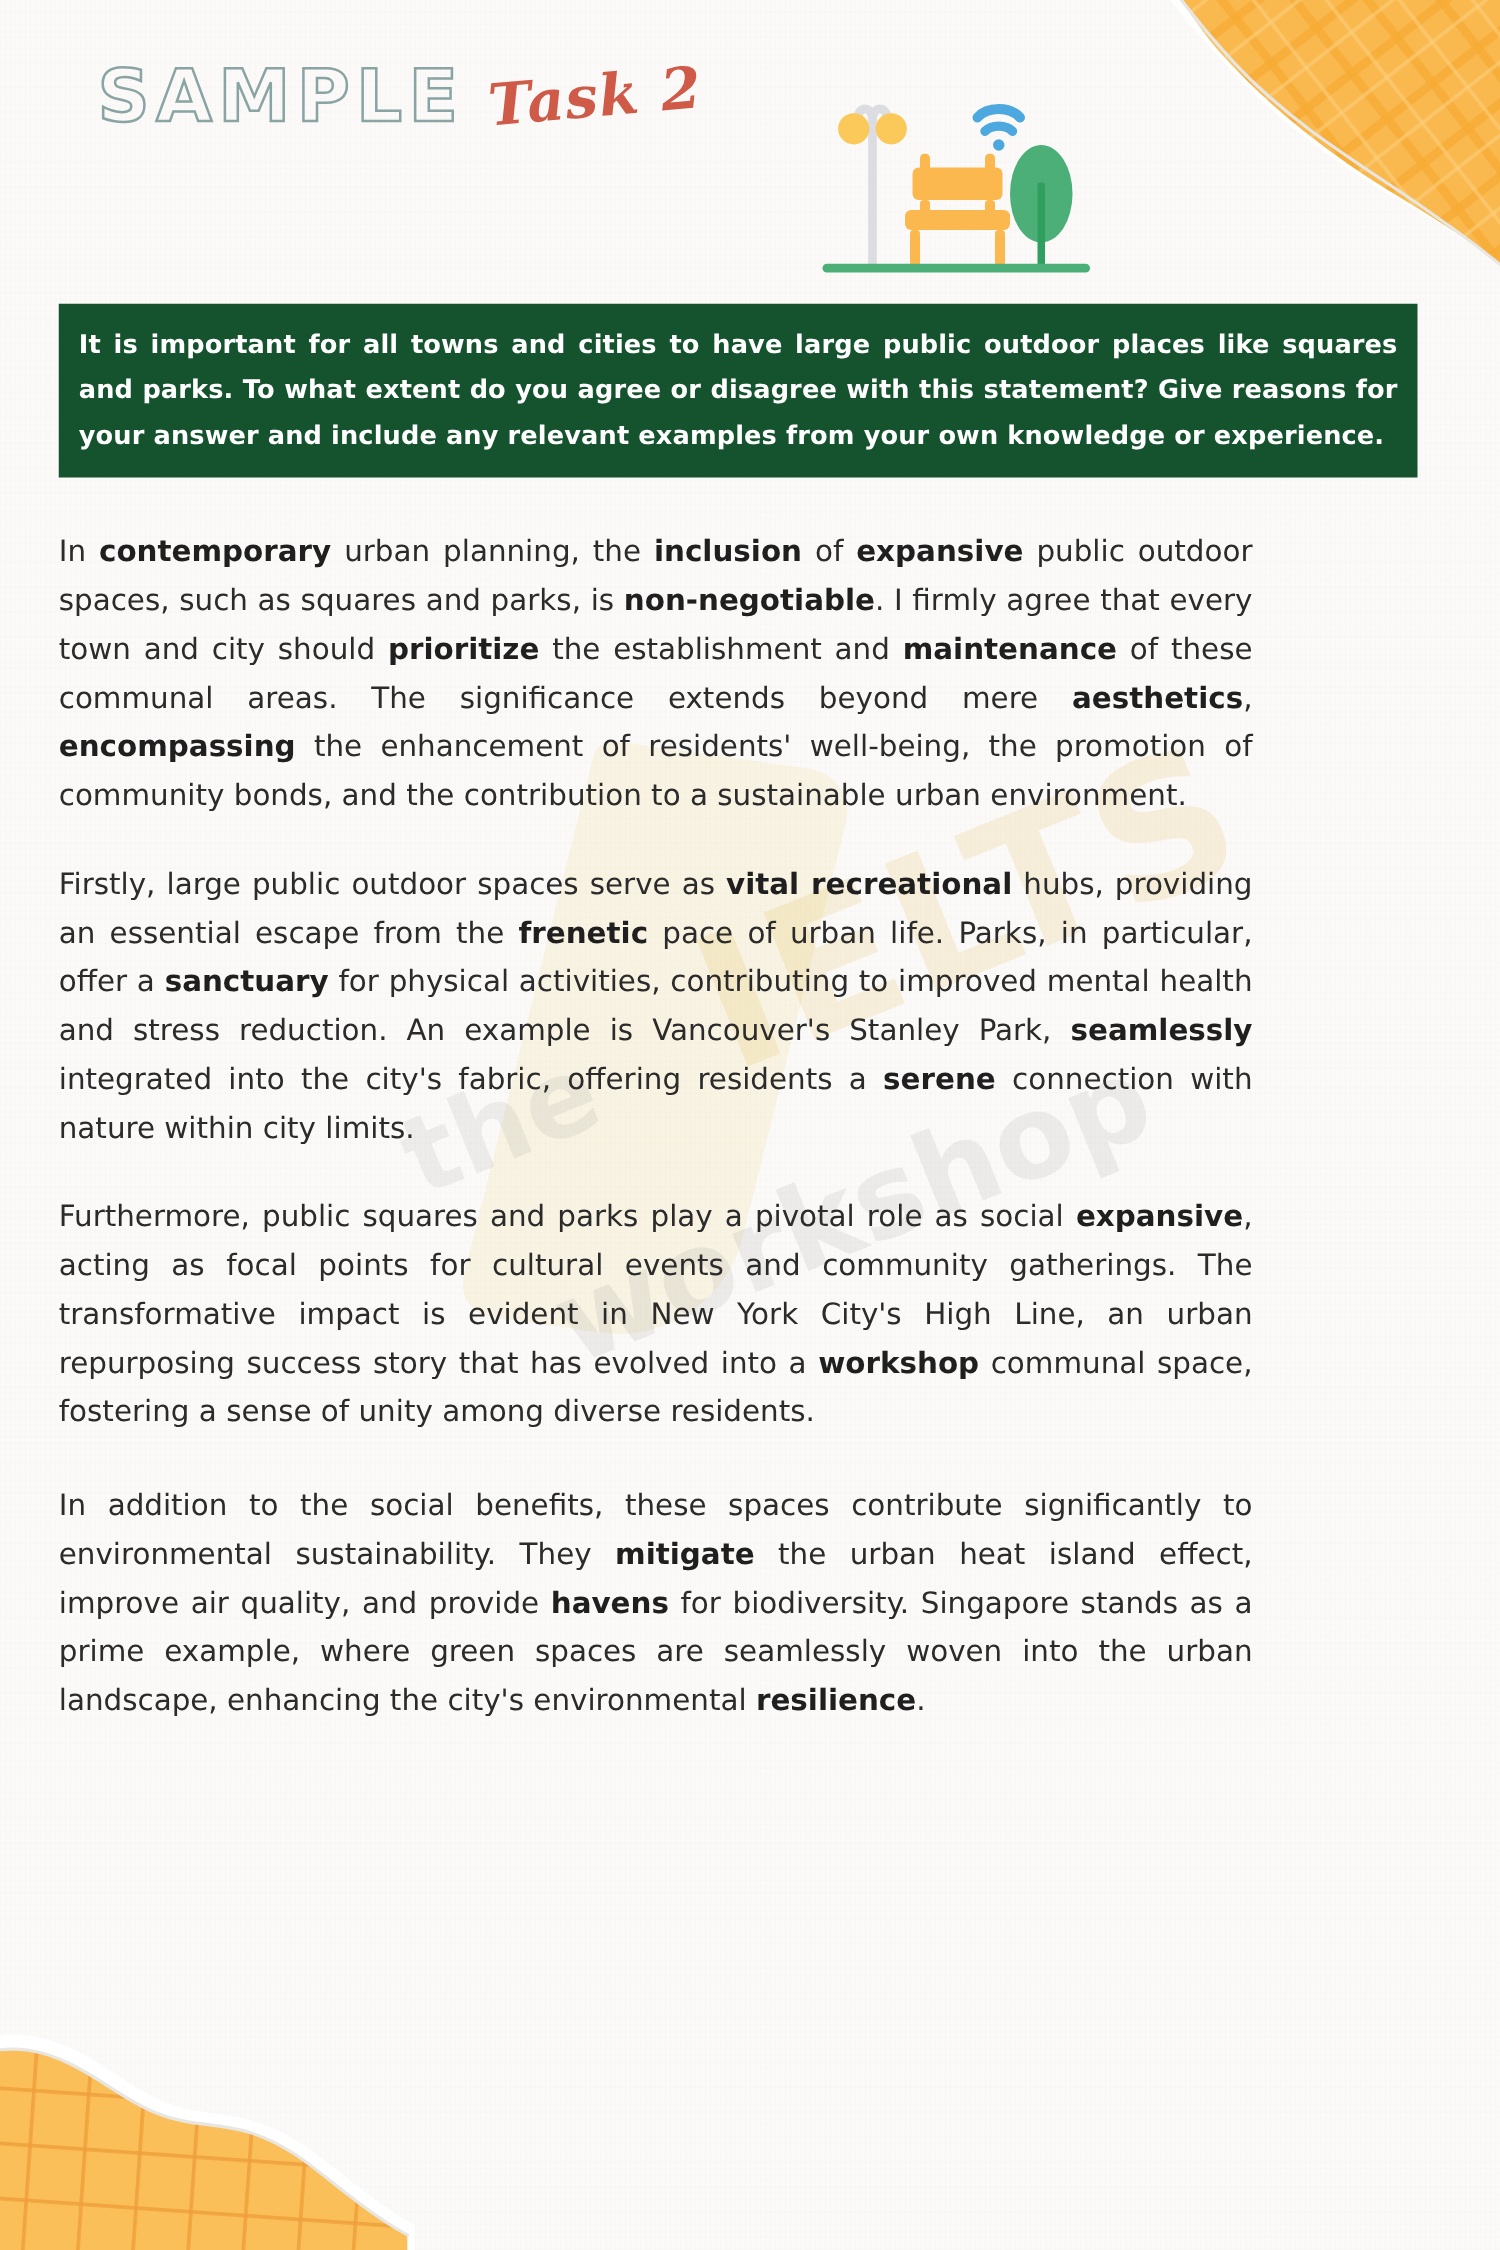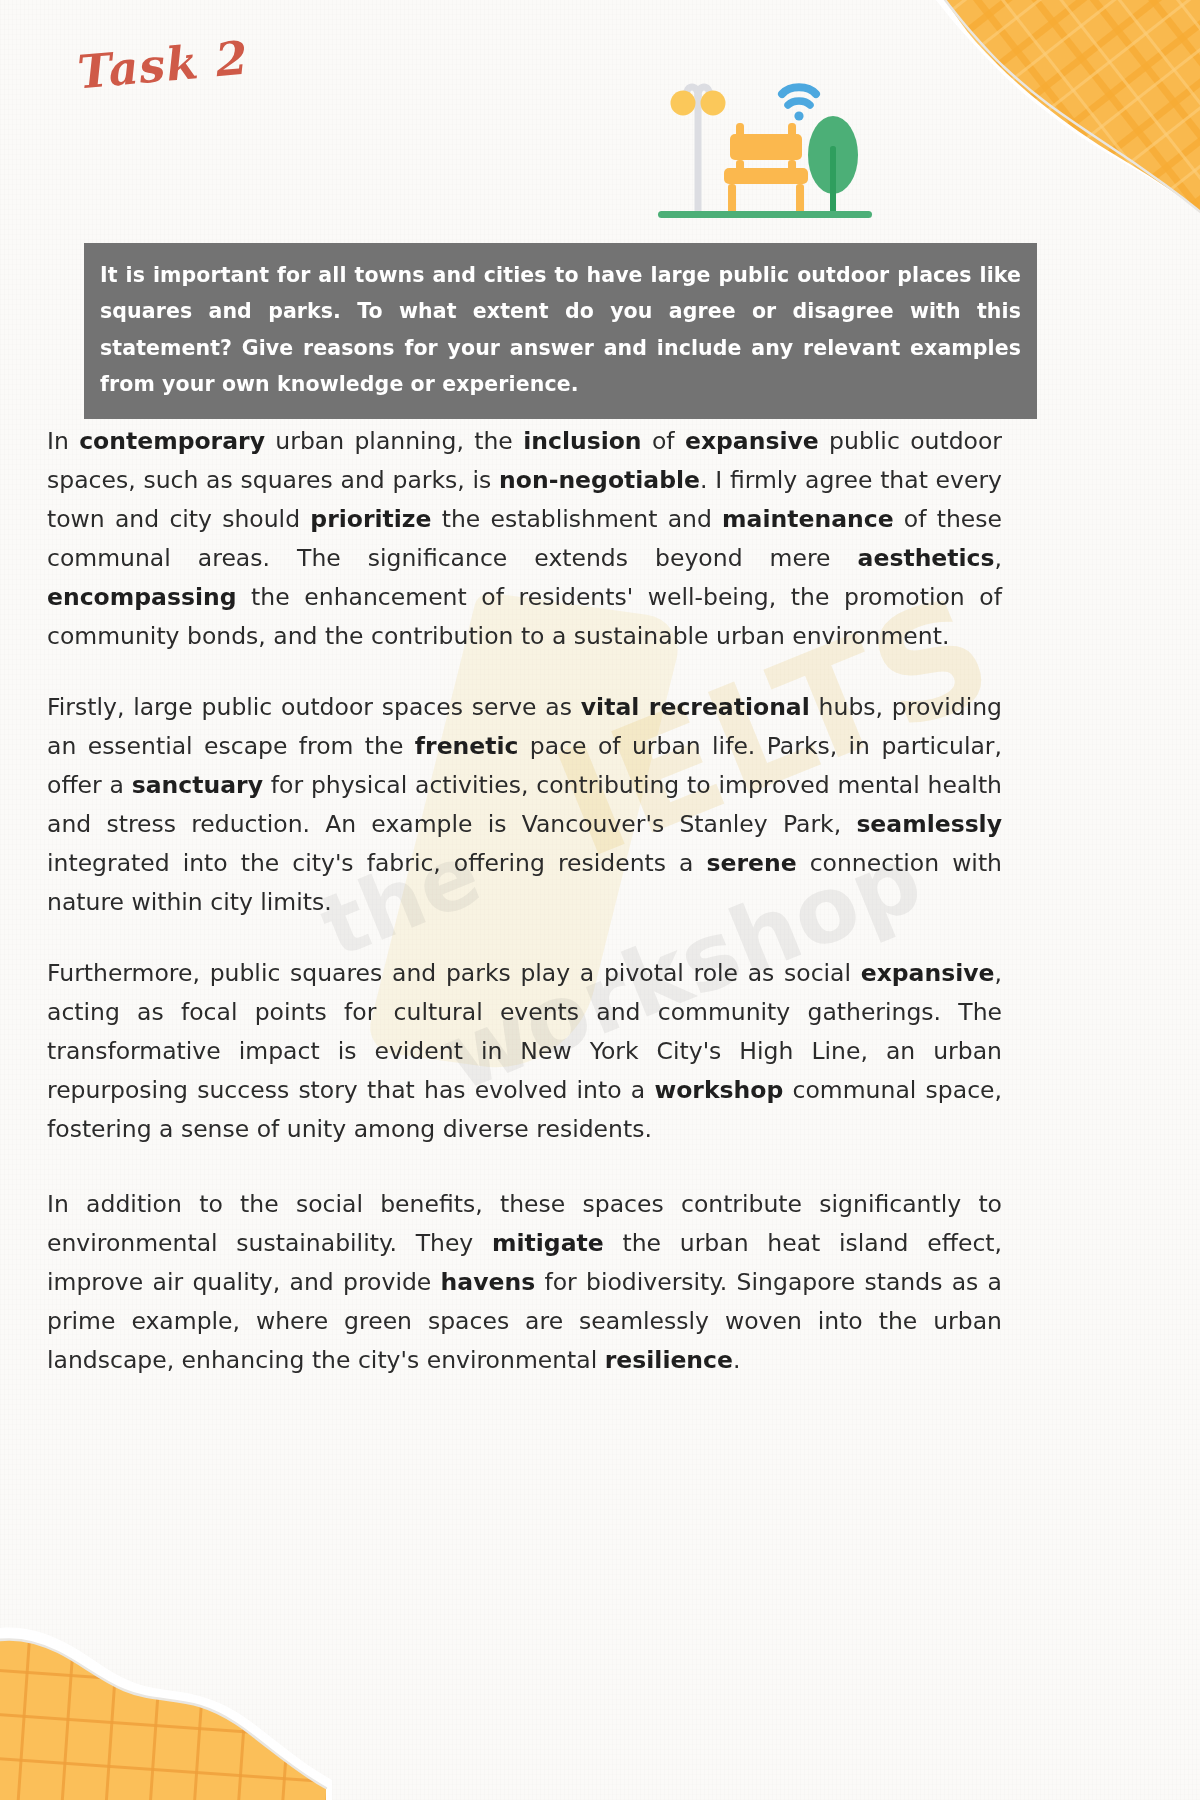--- a/index.html
+++ b/index.html
@@ -127,25 +127,24 @@
     position: absolute;
     left: 640px; top: 50px;
     width: 250px; height: 175px;
     z-index: 4;
   }
 
   
   .prompt-box {
     position: absolute;
     left: 47px; top: 243px;
-    width: 953px;
-    background: #737373;
+    width: 1087px;
+    background: #14532d;
     padding: 14px 16px 16px 16px;
     z-index: 5;
-    margin-left: 37px;
   }
   .prompt-text {
     margin: 0;
     color: #ffffff;
     font-family: "DejaVu Sans", sans-serif;
     font-weight: 700;
     font-size: 20.5px;
     line-height: 1.78;
     text-align: justify;
     letter-spacing: 0.1px;
@@ -230,20 +229,21 @@
 <div class="watermark">
   <div class="wm-blob"></div>
   <div class="wm-ielts">IELTS</div>
   <div class="wm-the">the</div>
   <div class="wm-workshop">workshop</div>
 </div>
 
 <header class="header">
   <div class="title-block">
     <div class="title-row2">
+      <h2 class="title-sub">SAMPLE</h2>
       <span class="title-task">Task 2</span>
     </div>
   </div>
 
   <svg class="illus" viewBox="0 0 250 175">
 
     <g>
       <path d="M58,46 C58,34 46,34 46,46" fill="none" stroke="#dcdde2" stroke-width="7" stroke-linecap="round"></path>
       <path d="M58,46 C58,34 70,34 70,46" fill="none" stroke="#dcdde2" stroke-width="7" stroke-linecap="round"></path>
       <rect x="54.5" y="42" width="7" height="122" rx="3.5" fill="#dcdde2"></rect>

